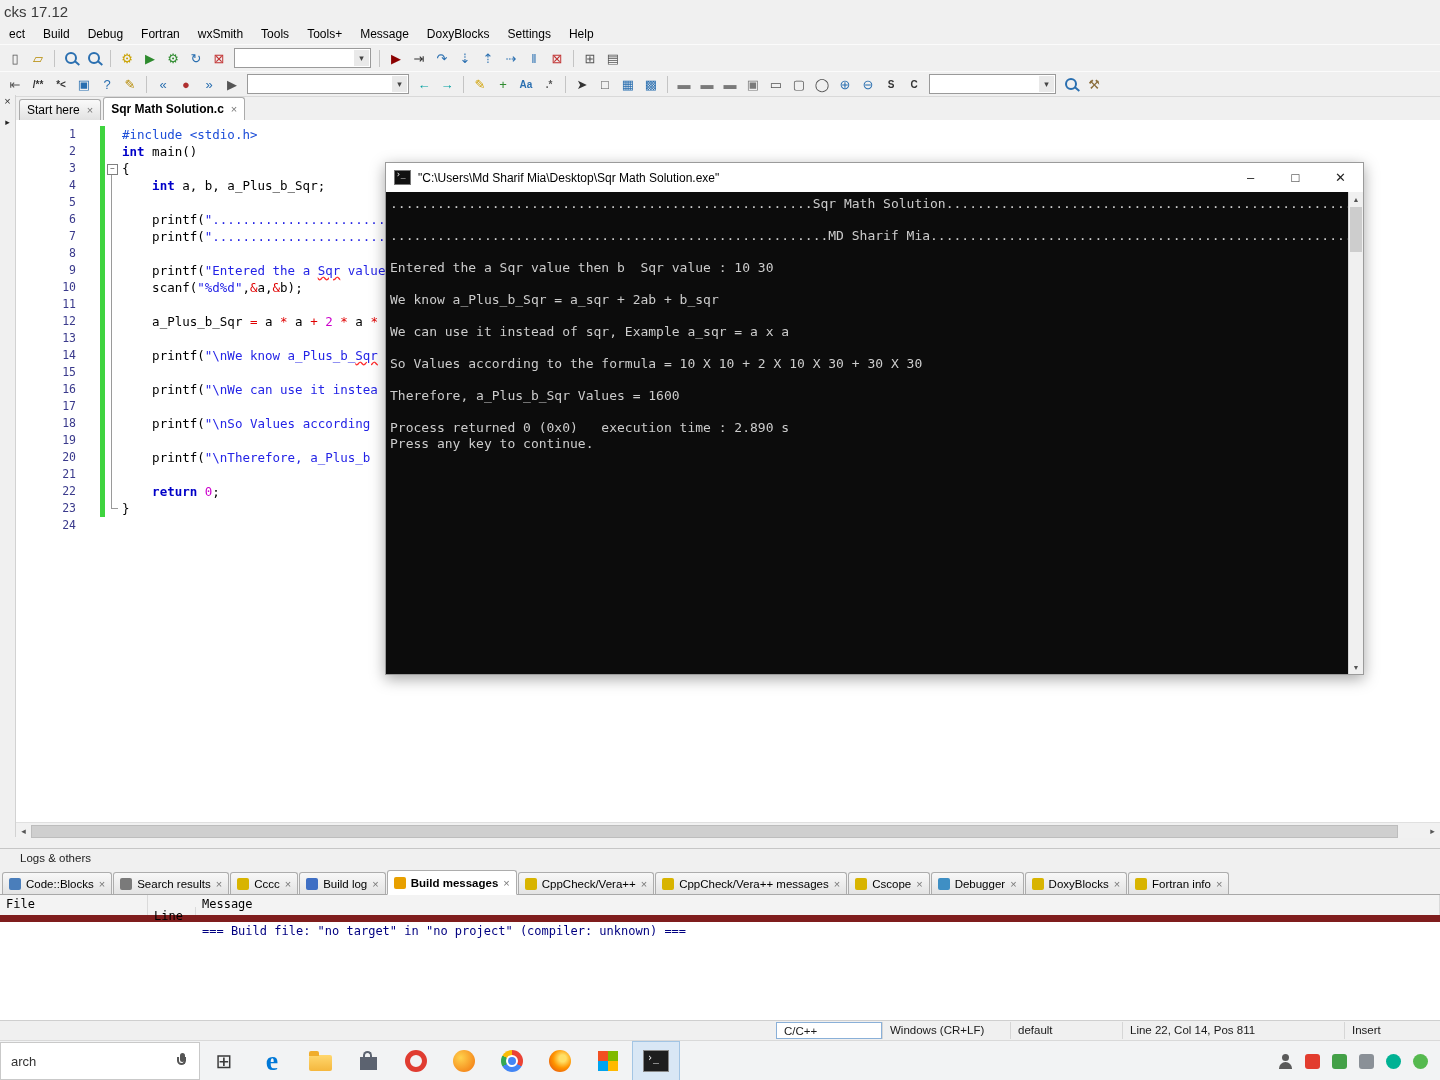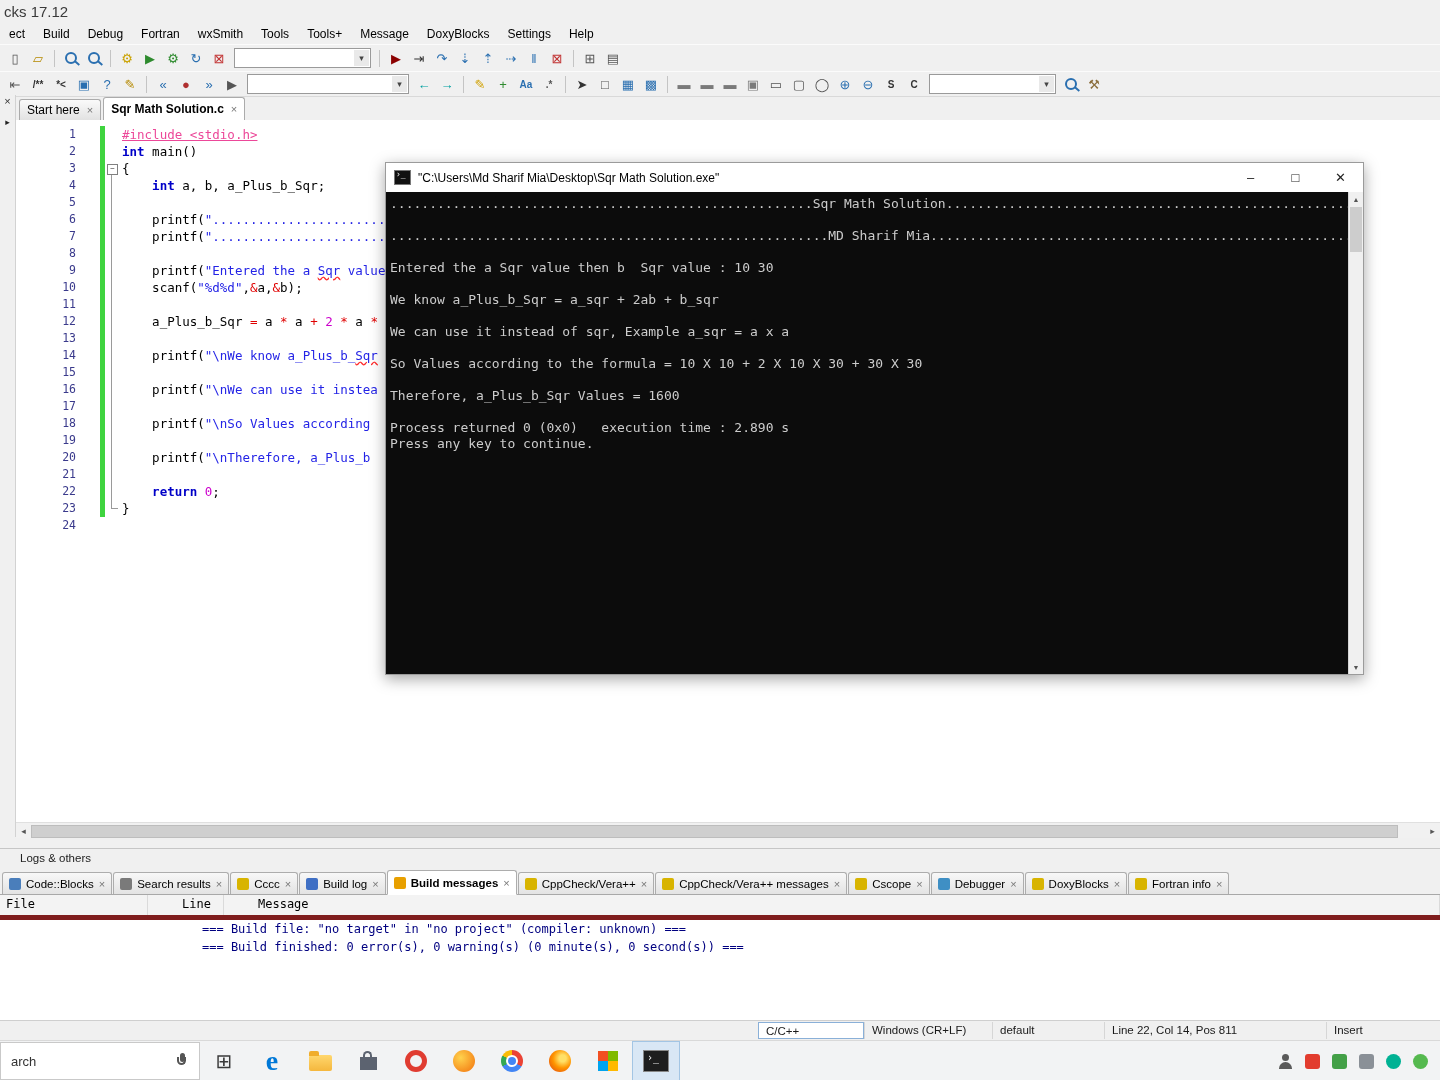--- a/index.html
+++ b/index.html
@@ -38,21 +38,21 @@
   .code-line{position:relative;height:17px;line-height:17px;font-family:"DejaVu Sans Mono",monospace;font-size:12.5px;white-space:pre;}
   .gutter-num{position:absolute;left:0;width:60px;text-align:right;color:#3a3a8c;font-size:11.5px;}
   .code-text{position:absolute;left:106px;}
   .change-bar{position:absolute;left:84px;top:6px;width:5px;height:391px;background:#3fd43f;}
   .fold-box{position:absolute;left:91px;top:44px;width:9px;height:9px;border:1px solid #808080;background:#fff;
             font-size:8px;line-height:8px;text-align:center;color:#333;z-index:2;}
   .fold-line{position:absolute;left:95px;top:55px;width:1px;height:333px;background:#9a9a9a;}
   .fold-end{position:absolute;left:95px;top:388px;width:7px;height:1px;background:#9a9a9a;}
   .tk-pl{color:#000;}
   .tk-kw{color:#0000c8;font-weight:bold;}
-  .tk-pp{color:#ec4899;text-decoration:underline;}
+  .tk-pp{color:#1d4ed8;}
   .tk-str{color:#2424e6;}
   .tk-op{color:#e00000;}
   .tk-num{color:#cc00cc;}
   .tk-sqerr{text-decoration:underline;text-decoration-style:wavy;text-decoration-color:#ff2a2a;}
   
   .hscroll{position:absolute;left:16px;right:0;top:822px;height:15px;background:#f1f1f1;border-top:1px solid #e0e0e0;}
   .hs-arrow{position:absolute;top:0;width:15px;height:15px;font-size:9px;color:#555;display:flex;align-items:center;justify-content:center;}
   .hs-left{left:0;}.hs-right{right:0;}
   .hs-thumb{position:absolute;left:15px;right:42px;top:2px;height:11px;background:#cfcfcf;border:1px solid #bdbdbd;}
   
@@ -71,22 +71,22 @@
   .cs-thumb{position:absolute;left:1px;right:1px;top:15px;height:45px;background:#cdcdcd;}
   
   .logs{position:absolute;left:0;right:0;top:848px;height:172px;background:#f0f0f0;border-top:1px solid #c6c6c6;}
   .logs-header{height:20px;padding:3px 20px 0;font-size:11.5px;color:#222;}
   .logs-tabs{display:flex;align-items:flex-end;height:22px;gap:1px;padding-left:2px;border-bottom:1px solid #a8a8a8;}
   .ltab{height:19px;display:flex;align-items:center;gap:5px;padding:1px 6px;border:1px solid #adadad;border-bottom:none;
         border-radius:3px 3px 0 0;background:linear-gradient(#f8f8f8,#e3e3e3);font-size:11.5px;white-space:nowrap;}
   .ltab.active{background:#fff;font-weight:bold;margin-bottom:-1px;height:21px;border-bottom:1px solid #fff;}
   .ltab-icon{width:12px;height:12px;border-radius:2px;flex:none;}
   .logs-content{position:absolute;left:0;right:0;top:46px;bottom:0;background:#fff;overflow:hidden;}
-  .tbl-header{display:flex;height:20px;background:#f3f3f3;border-bottom:5px solid #7f1d1d;
-              font-family:"DejaVu Sans Mono",monospace;font-size:12px;gap:28px;}
+  .tbl-header{display:flex;height:20px;background:#f3f3f3;border-bottom:7px solid #7f1d1d;
+              font-family:"DejaVu Sans Mono",monospace;font-size:12px;}
   .tbl-col{padding:2px 6px;border-right:1px solid #dadada;box-sizing:border-box;}
   .tbl-row{display:flex;height:18px;line-height:18px;font-family:"DejaVu Sans Mono",monospace;font-size:12px;color:#000080;}
   .tbl-cell{padding:0 6px;box-sizing:border-box;white-space:nowrap;overflow:hidden;}
   
   .statusbar{position:absolute;left:0;right:0;top:1020px;height:19px;background:#f0f0f0;border-top:1px solid #cfcfcf;
              display:flex;align-items:center;font-size:11.5px;}
   .sb-fill{flex:1;}
   .sb-seg{height:17px;line-height:17px;padding:0 7px;border-left:1px solid #d6d6d6;white-space:nowrap;overflow:hidden;box-sizing:border-box;color:#1a1a1a;}
   .sb-combo{background:#fff;border:1px solid #8ab0d8;}
   
@@ -363,46 +363,41 @@
         </div>
         <div class="ltab">
           <span class="ltab-icon" style="background: rgb(216, 180, 0);"></span>
           <span class="ltab-label">Fortran info</span>
           <span class="tab-close">×</span>
         </div>
       </div>
     <div class="logs-content">
       <div class="tbl-header" id="tbl-header">
           <div class="tbl-col" style="width: 148px;">File</div>
-          <div class="tbl-col" style="width: 48px;">Line</div>
+          <div class="tbl-col" style="width: 48px; margin-top: 12px;">Line</div>
           <div class="tbl-col" style="flex: 1 1 0%;">Message</div>
         </div>
       <div id="tbl-body">
           <div class="tbl-row">
             <div class="tbl-cell" style="width: 148px;"></div>
             <div class="tbl-cell" style="width: 48px;"></div>
             <div class="tbl-cell" style="flex: 1 1 0%;">=== Build file: "no target" in "no project" (compiler: unknown) ===</div>
-          </div>
-          <div class="tbl-row">
-            <div class="tbl-cell" style="width: 148px;"></div>
-            <div class="tbl-cell" style="width: 48px;"></div>
-            <div class="tbl-cell" style="flex: 1 1 0%;">=== Build finished: 0 error(s), 0 warning(s) (0 minute(s), 0 second(s)) ===</div>
           </div>
         </div>
     </div>
   </div>
 
   <div class="statusbar">
     <div class="sb-fill"></div>
     <div id="status-segs" style="display:flex;">
         <div class="sb-seg sb-combo" style="width: 106px;">C/C++</div>
         <div class="sb-seg" style="width: 128px;">Windows (CR+LF)</div>
         <div class="sb-seg" style="width: 112px;">default</div>
         <div class="sb-seg" style="width: 222px;">Line 22, Col 14, Pos 811</div>
-        <div class="sb-seg" style="width: 114px;">Insert</div>
+        <div class="sb-seg" style="width: 96px;">Insert</div>
       </div>
   </div>
 
   <div class="taskbar">
     <div class="search-box">
       <span class="search-text">arch</span>
       <div class="mic"></div>
     </div>
     <div id="taskbar-icons" style="display:flex;">
         <div class="tb-slot">

